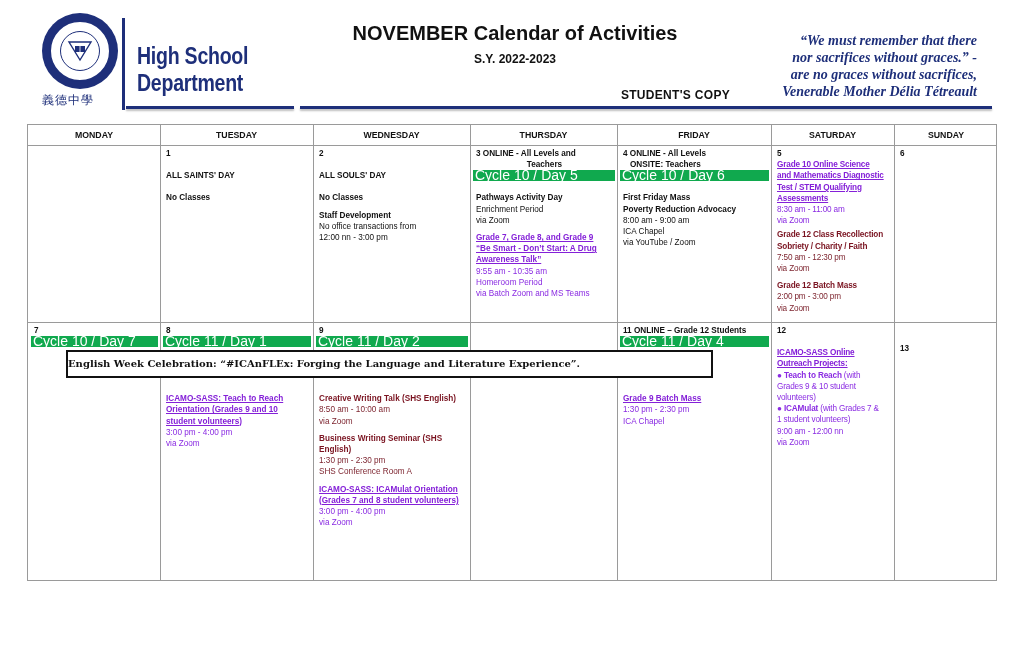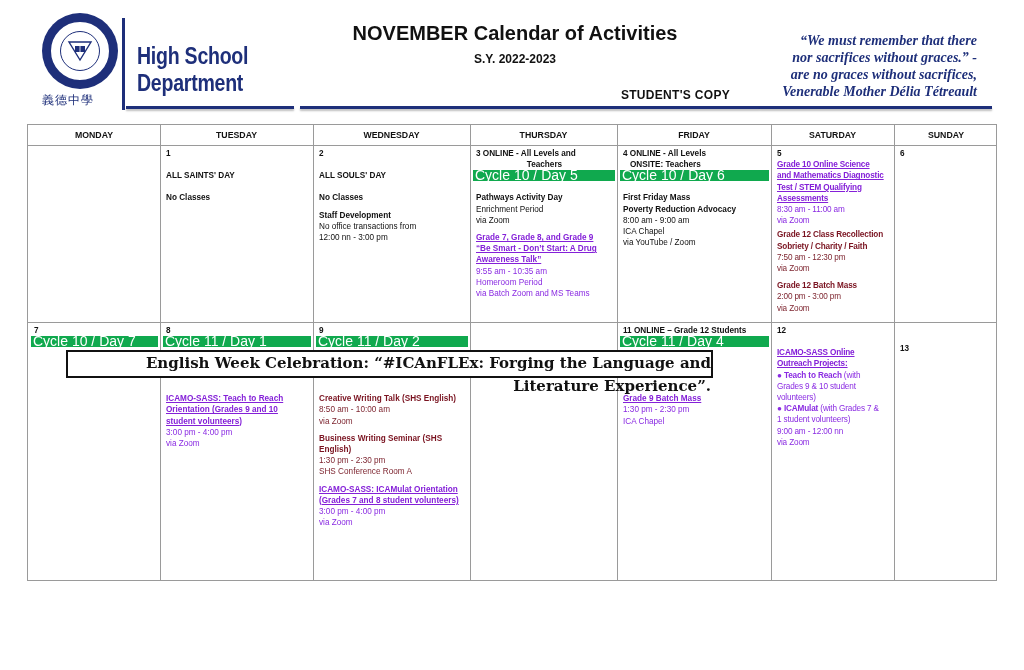--- a/index.html
+++ b/index.html
@@ -74,22 +74,22 @@
   .gap-s { display: block; height: 6px; }
   .blk { display: block; }
   .purple { color: #8a2be2; }
   .purple.b { color: #8420d8; text-decoration: underline; }
   .maroon { color: #7a1f2a; }
   .maroon.b { color: #7a1320; }
   .cond { letter-spacing: -0.15px; }
 
   .banner {
     position: absolute; left: 66px; top: 350px; width: 647px; height: 28px;
-    border: 2.5px solid #111; background: #fff; text-align: right;
-    font-family: "DejaVu Serif", serif; font-weight: bold; font-size: 15px; line-height: 23px; color: #111;
+    border: 2.5px solid #111; background: #fff; text-align: left;
+    font-family: "DejaVu Serif", serif; font-weight: bold; font-size: 10px; line-height: 23px; color: #111;
   }
 </style>
 </head>
 <body>
 
 <div class="logo-seal">
   <div class="ring">
     <div class="inner">
       <svg width="26" height="22" viewBox="0 0 26 22">
         <polygon points="2,2 24,2 13,20" fill="none" stroke="#1e2f7a" stroke-width="1.4"></polygon>

